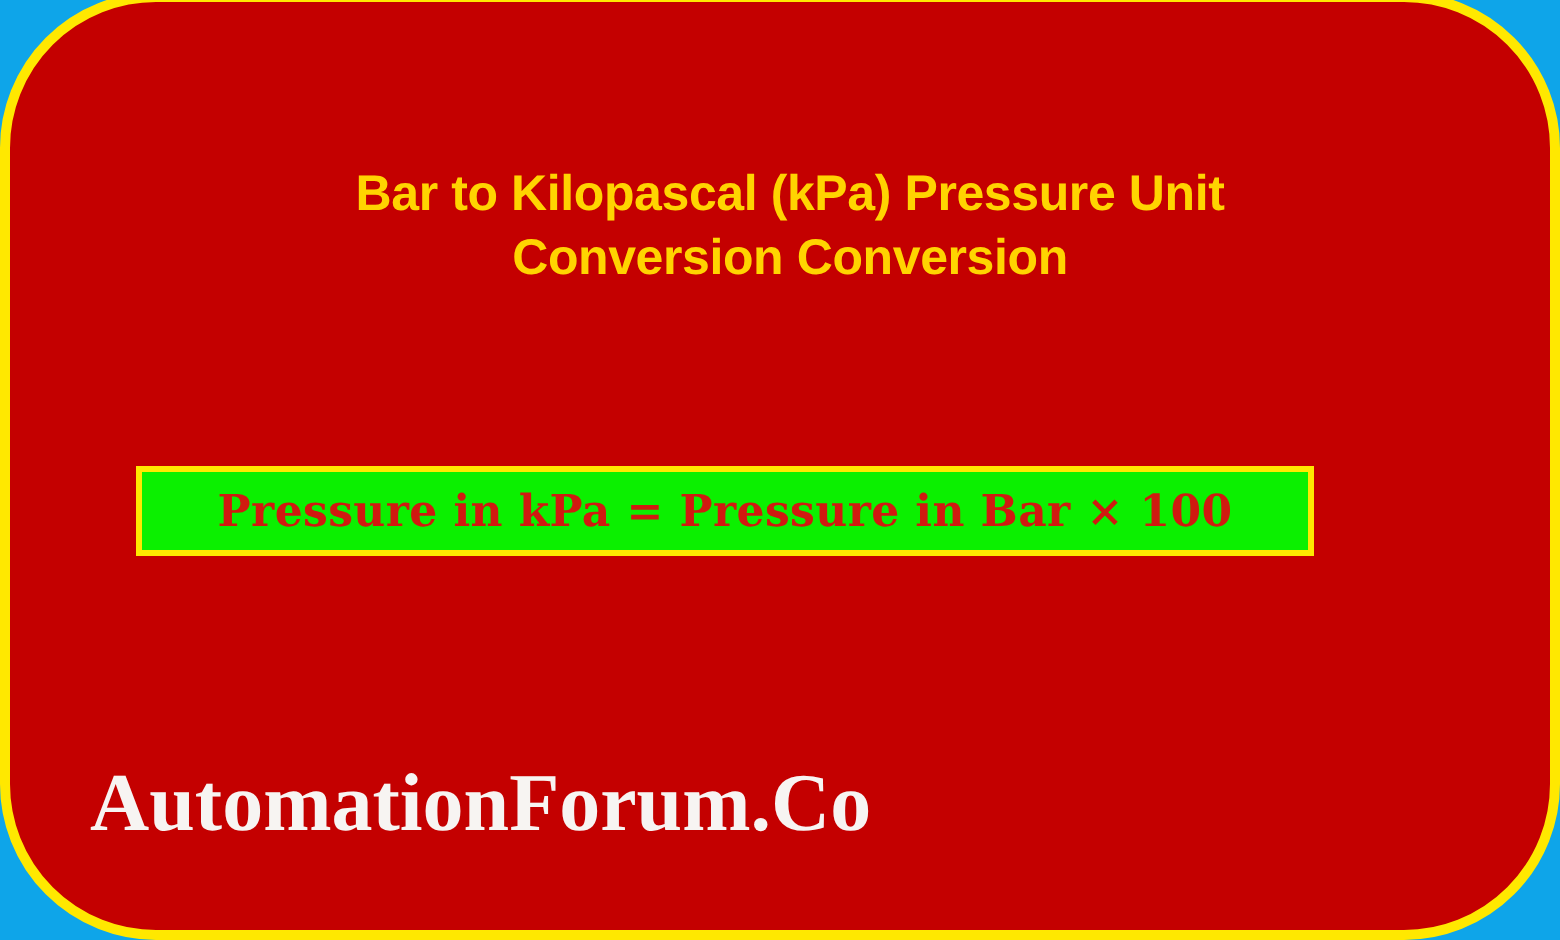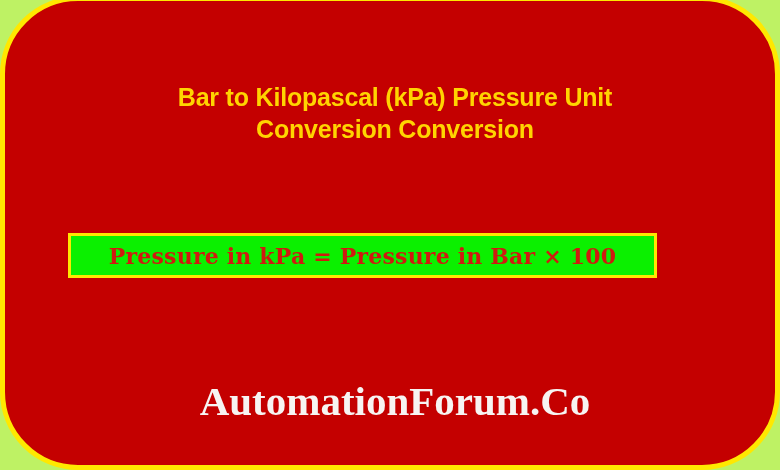--- a/index.html
+++ b/index.html
@@ -5,21 +5,21 @@
 <style>
   html, body {
     margin: 0;
     padding: 0;
     background: #ffffff;
   }
   #canvas {
     position: relative;
     width: 780px;
     height: 470px;
-    background: #bef264;
+    background: #0ea5e9;
     overflow: hidden;
     font-family: "Liberation Sans", sans-serif;
   }
   
   #panel {
     position: absolute;
     left: 0px;
     top: -4px;
     width: 780px;
     height: 474px;
@@ -67,21 +67,21 @@
     font-size: 22px;
     letter-spacing: 0.2px;
     white-space: nowrap;
   }
   
   #brand {
     position: absolute;
     left: 40px;
     top: 377px;
     width: 700px;
-    text-align: center;
+    text-align: left;
     color: #f7f4f2;
     font-family: "Liberation Serif", "DejaVu Serif", serif;
     font-weight: bold;
     font-size: 41px;
     line-height: 46px;
     letter-spacing: 0px;
   }
 </style>
 </head>
 <body>

